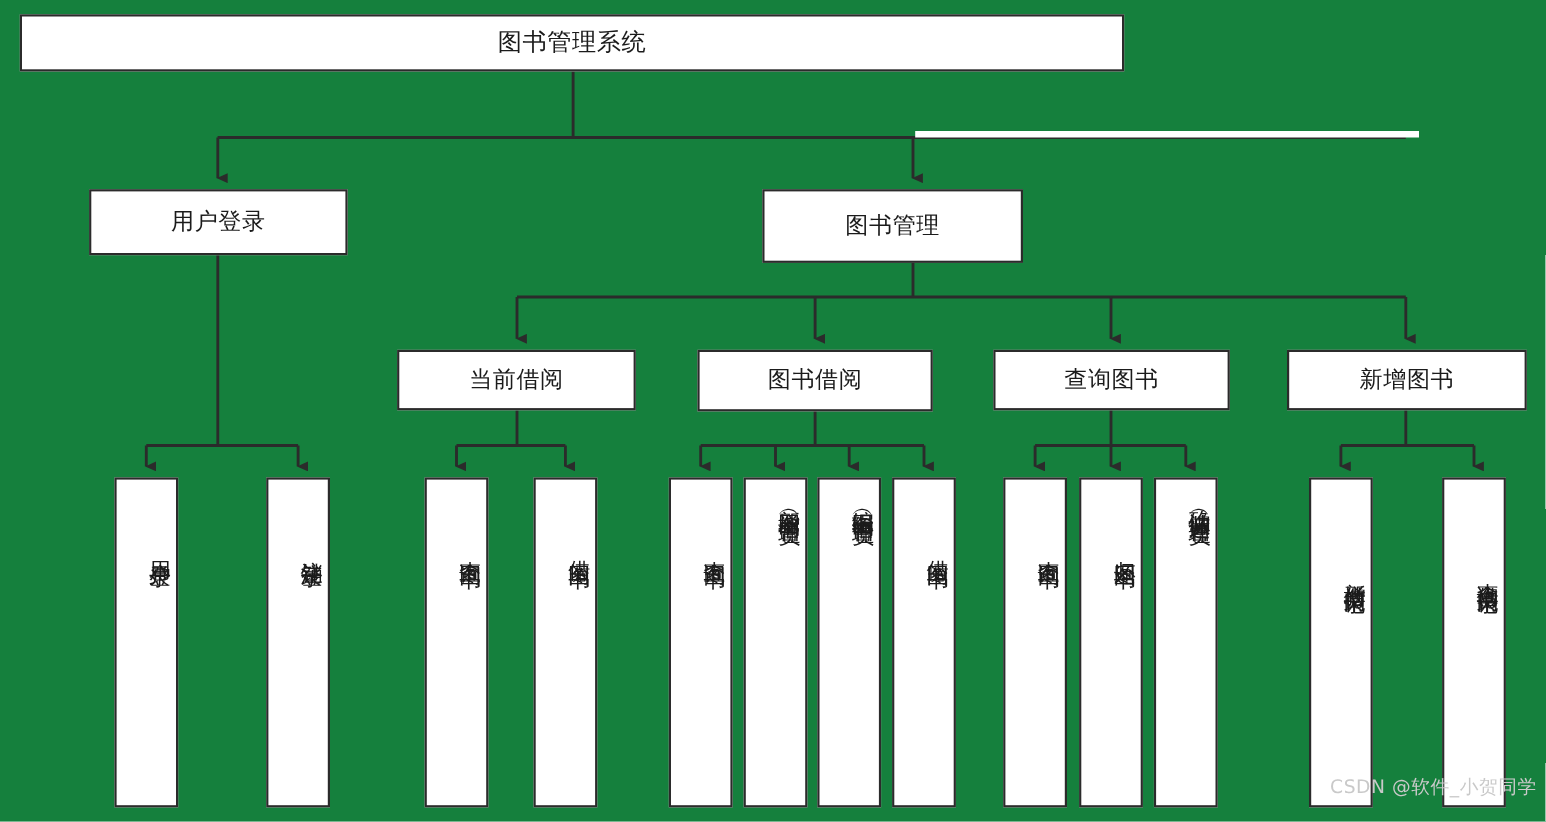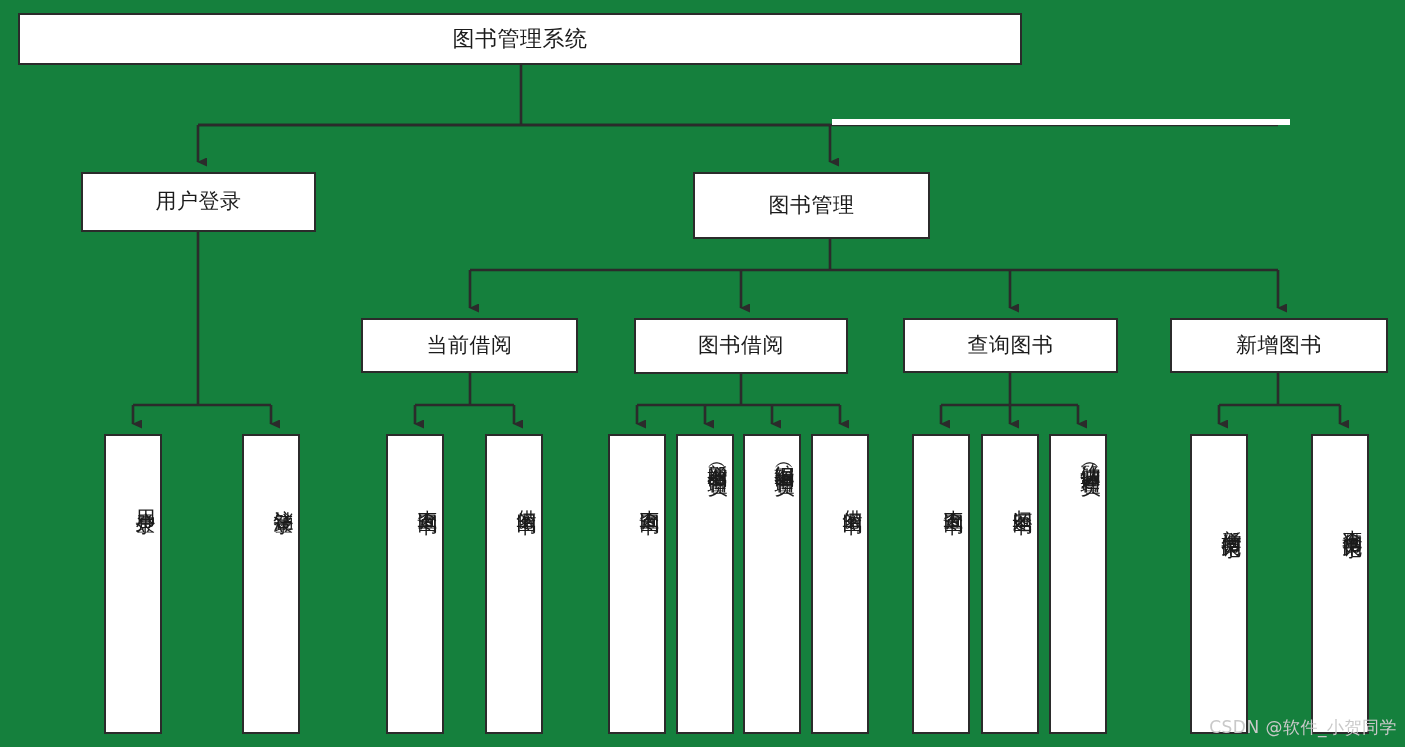--- a/index.html
+++ b/index.html
@@ -65,21 +65,21 @@
     padding-top: 78px;
   }
   .vlabel {
     writing-mode: vertical-rl;
     text-orientation: upright;
     display: block;
   }
   #watermark {
     position: absolute;
     right: 8px;
-    bottom: 8px;
+    bottom: 20px;
     font-size: 17px;
     color: #c9c9c9;
     letter-spacing: 0.5px;
     white-space: nowrap;
     user-select: none;
   }
 </style>
 </head>
 <body>
 

